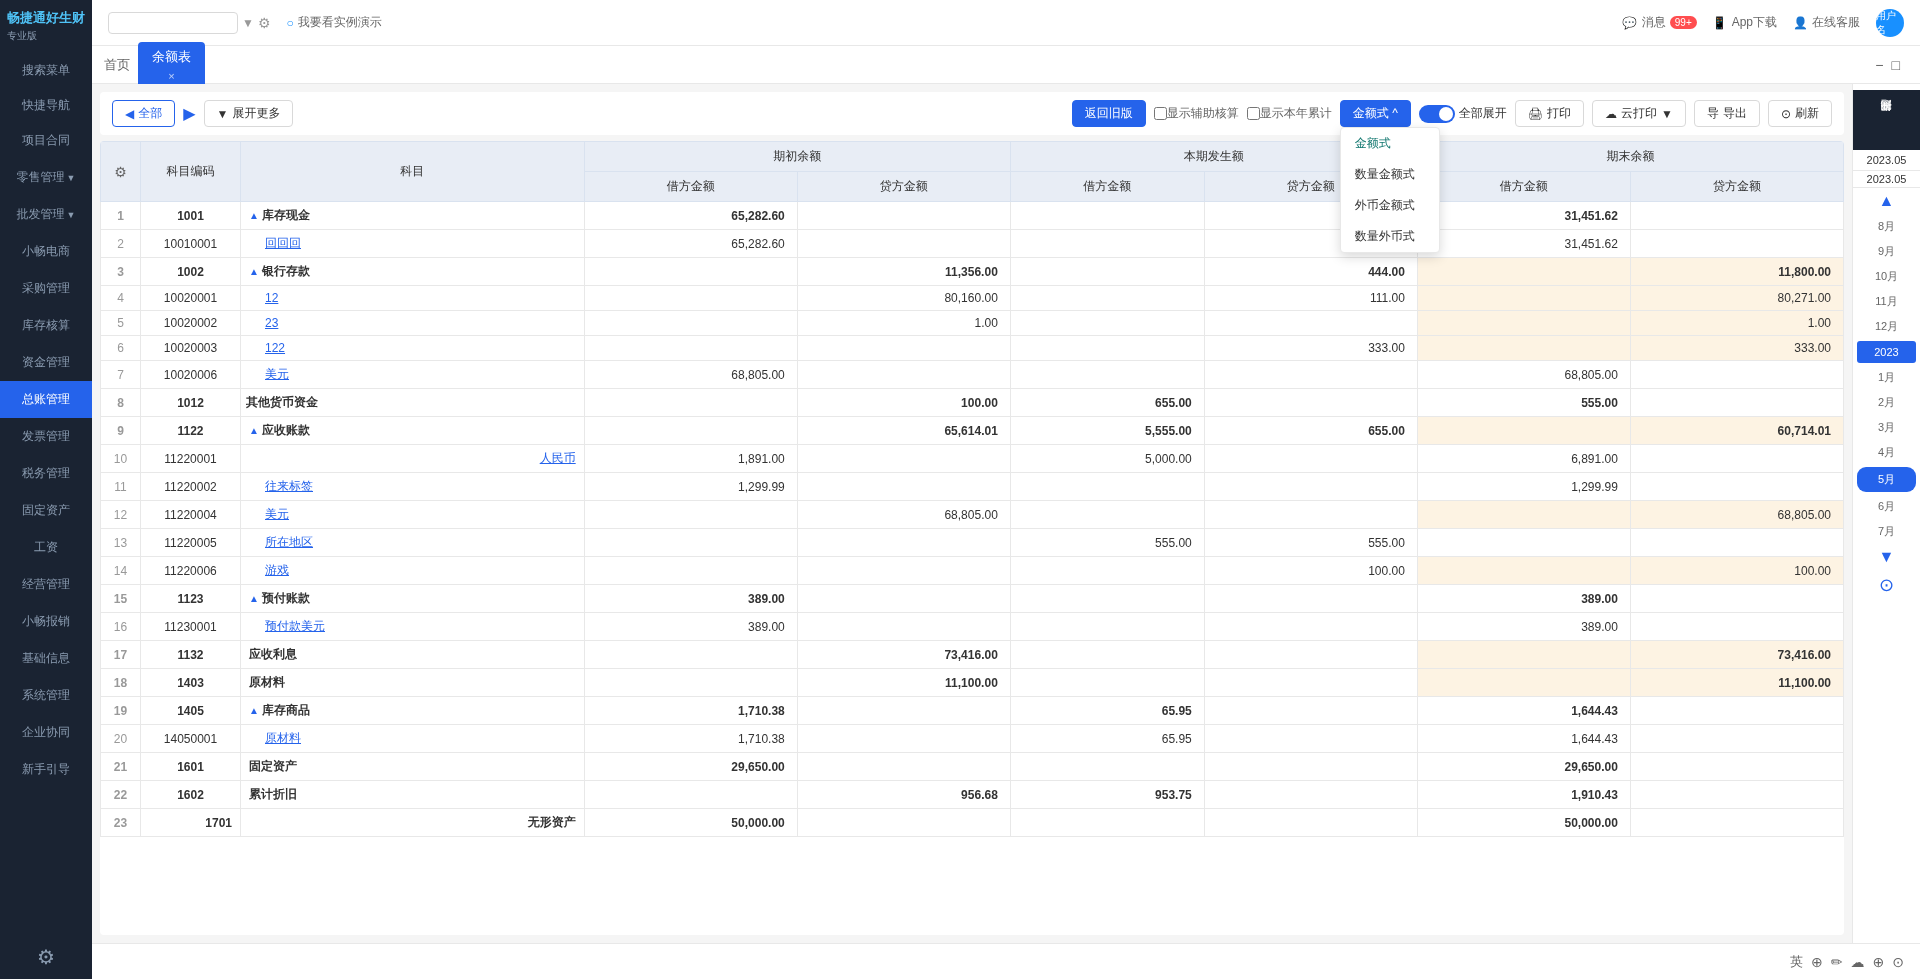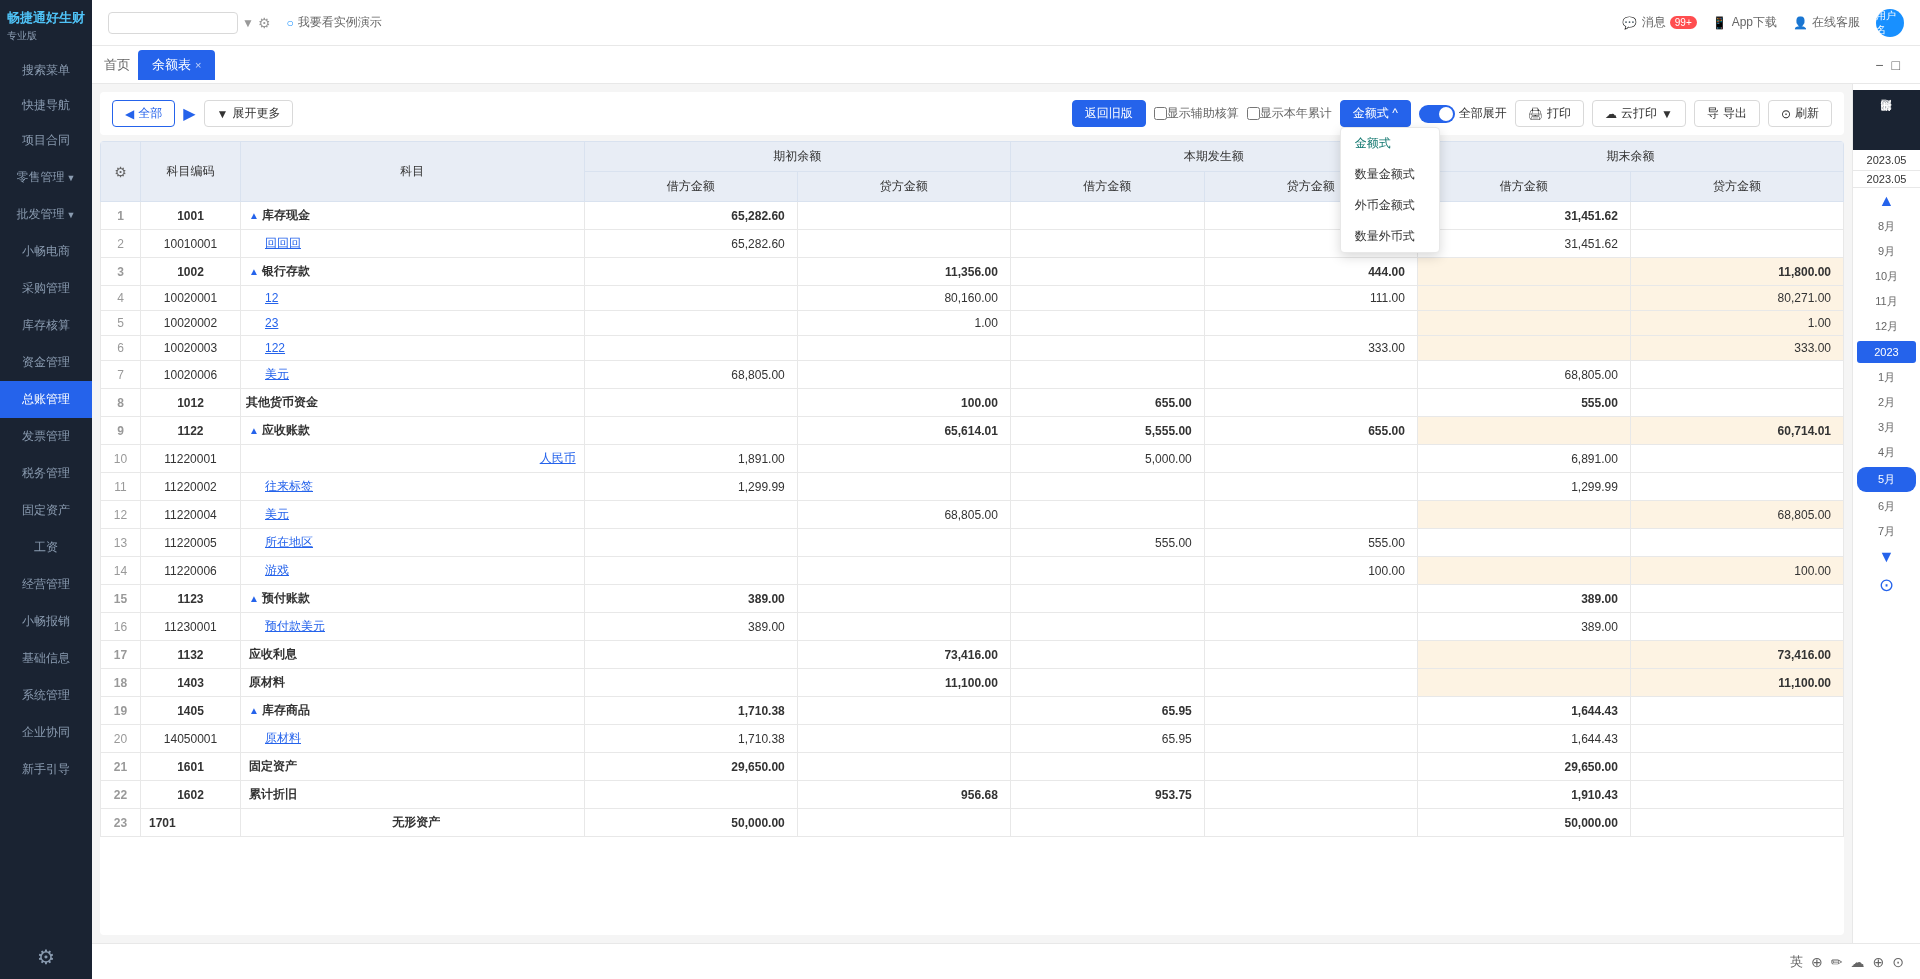--- a/index.html
+++ b/index.html
@@ -24,21 +24,21 @@
     .topbar-search { display: flex; align-items: center; gap: 4px; }
     .topbar-search input { border: 1px solid #d9d9d9; border-radius: 4px; padding: 3px 8px; font-size: 12px; width: 120px; }
     .topbar-demo { display: flex; align-items: center; gap: 4px; color: #666; font-size: 12px; cursor: pointer; }
     .topbar-right-item { display: flex; align-items: center; gap: 4px; color: #666; font-size: 12px; cursor: pointer; }
     .badge { background: #ff4d4f; color: #fff; border-radius: 10px; padding: 1px 5px; font-size: 10px; }
     .topbar-avatar { width: 28px; height: 28px; border-radius: 50%; background: #1890ff; display: flex; align-items: center; justify-content: center; color: #fff; font-size: 11px; }
 
     
     .tabbar { height: 38px; background: #fff; display: flex; align-items: center; padding: 0 12px; border-bottom: 1px solid #e8e8e8; flex-shrink: 0; }
     .tab-item { padding: 6px 14px; font-size: 13px; cursor: pointer; color: #666; border-radius: 4px 4px 0 0; display: flex; align-items: center; gap: 4px; }
-    .tab-item.active { background: #2563eb; color: #fff; }
+    .tab-item.active { background: #2563eb; color: #fff; flex-direction: column; }
     .tab-close { font-size: 11px; opacity: 0.7; }
     .tab-home { color: #666; margin-right: 8px; font-size: 13px; cursor: pointer; }
 
     
     .content { flex: 1; display: flex; overflow: hidden; }
 
     
     .main-panel { flex: 1; display: flex; flex-direction: column; overflow: hidden; padding: 8px; background: #f5f5f5; }
 
     
@@ -566,22 +566,22 @@
     </td>
     <td class="num" style=""></td>
     <td class="num">956.68</td>
     <td class="num">953.75</td>
     <td class="num"></td>
     <td class="num" style="">1,910.43</td>
     <td class="num" style=""></td>
   </tr>
               <tr class="level1">
     <td class="row-num">23</td>
-    <td style="text-align:left;">1701</td>
-    <td style="text-align:center;padding-left:16px;">
+    <td style="text-align:right;">1701</td>
+    <td style="text-align:right;padding-left:16px;">
       无形资产
     </td>
     <td class="num" style="">50,000.00</td>
     <td class="num"></td>
     <td class="num"></td>
     <td class="num"></td>
     <td class="num" style="">50,000.00</td>
     <td class="num" style=""></td>
   </tr>
             </tbody>

